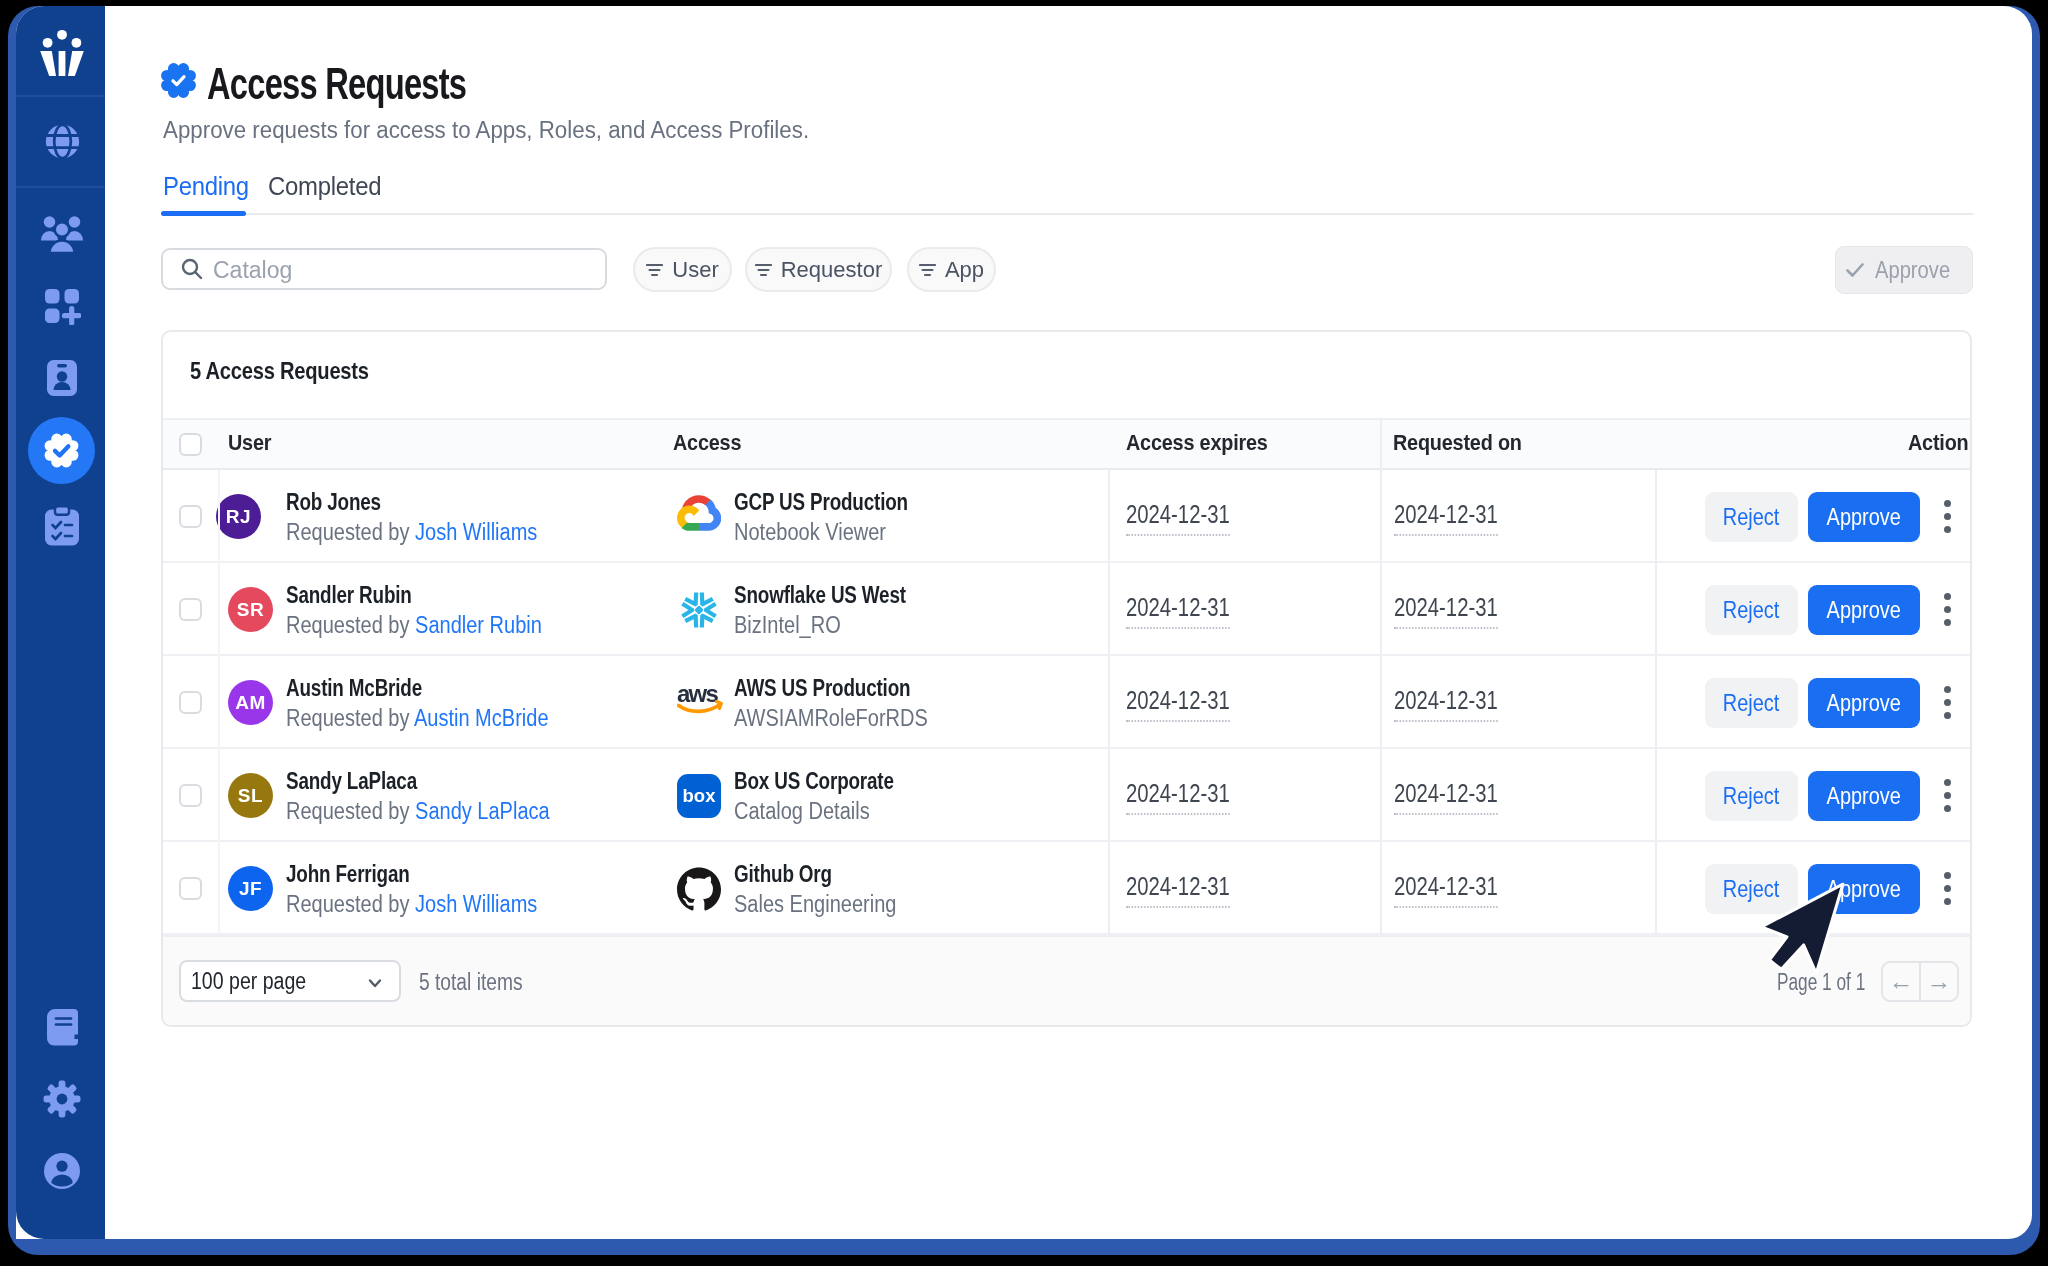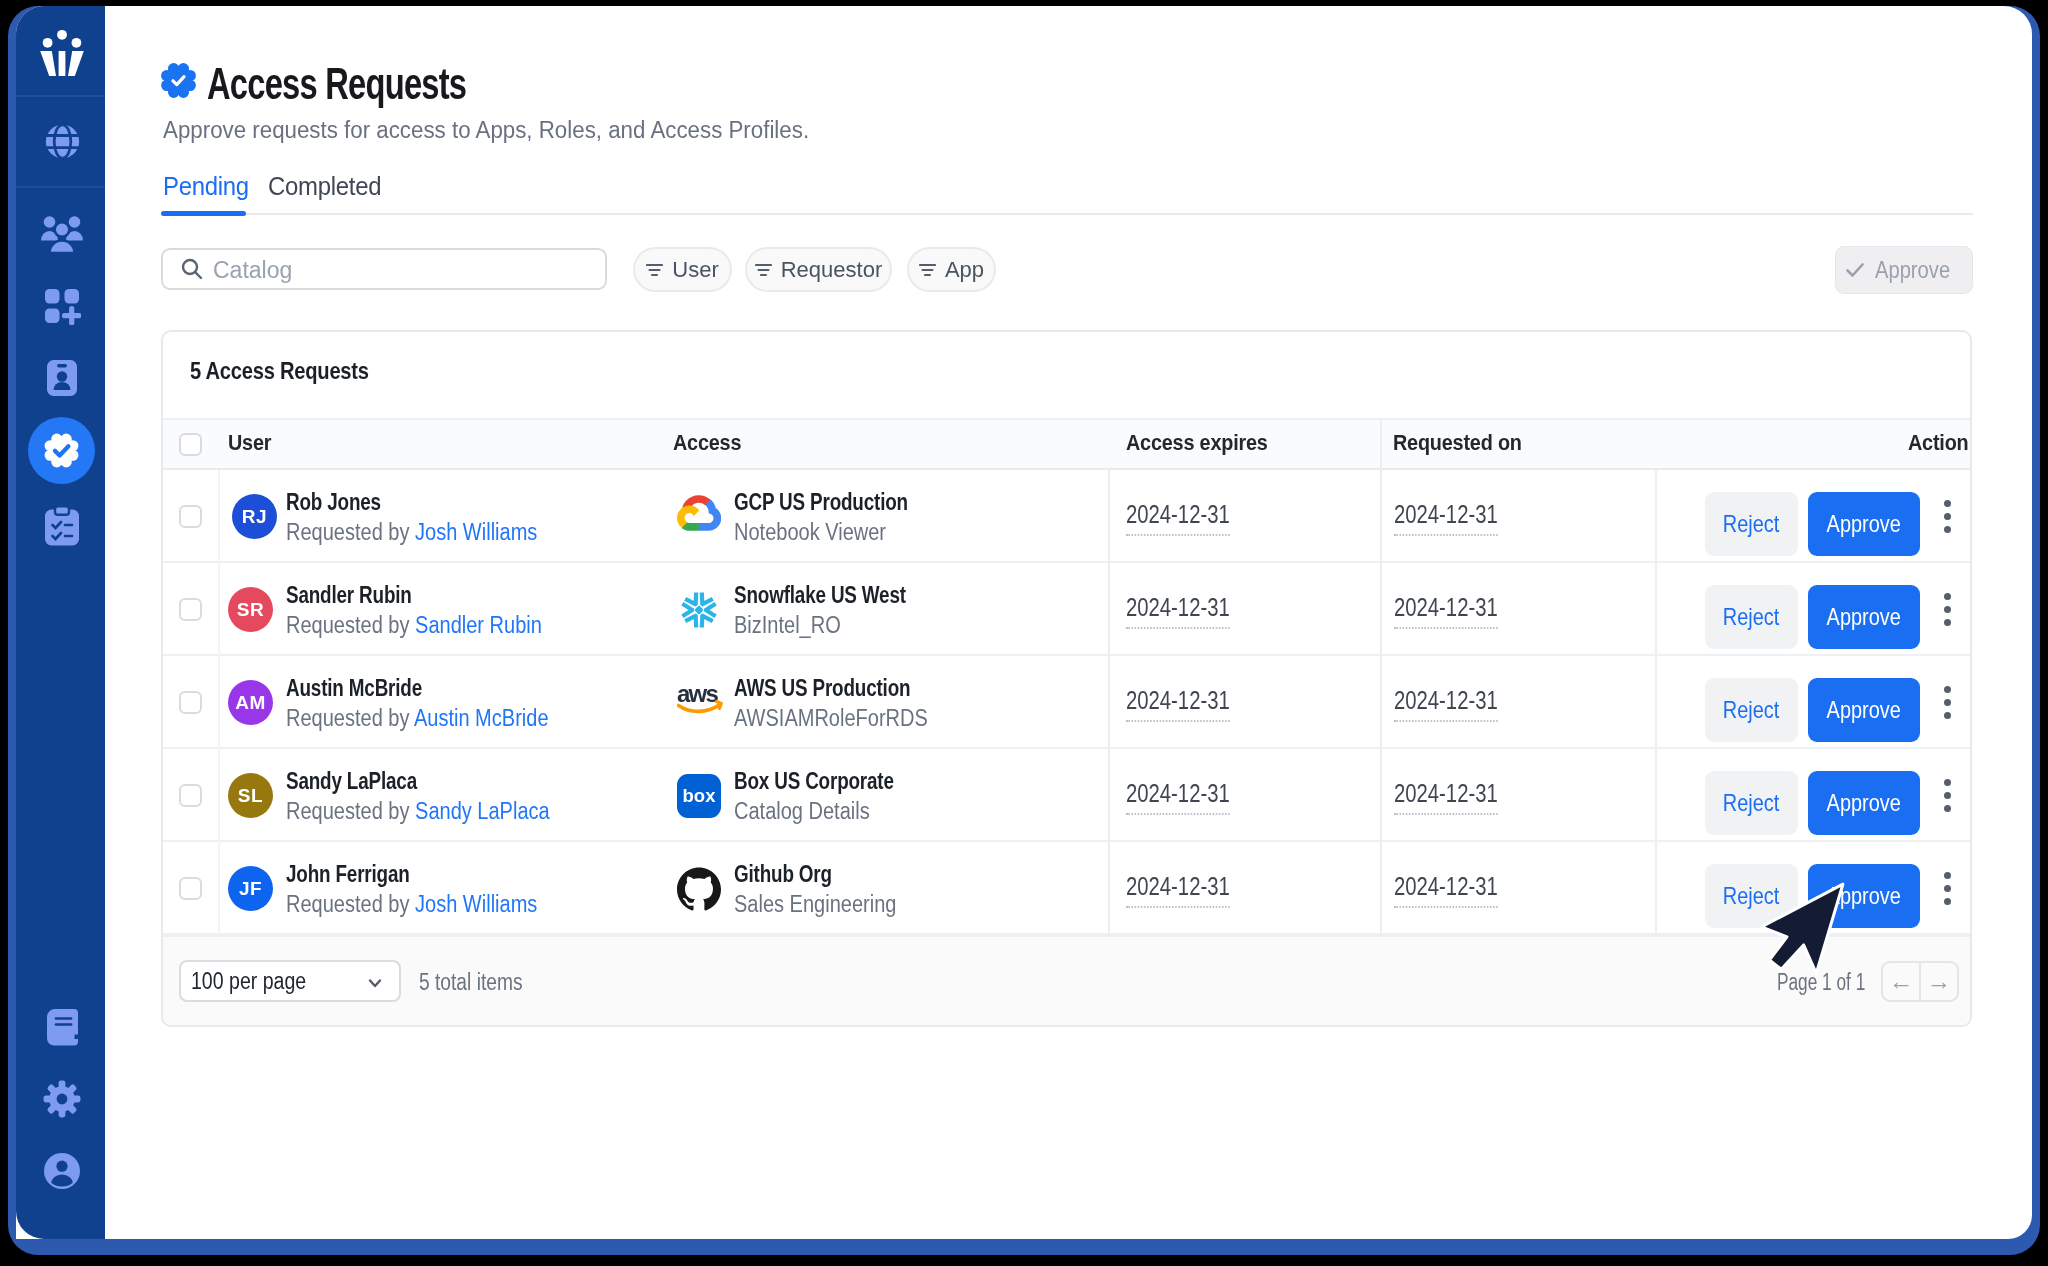--- a/index.html
+++ b/index.html
@@ -19,21 +19,21 @@
 .cardtitle { position:absolute; left:190px; top:357px; font-size:24px; font-weight:bold; color:#1B2026; letter-spacing:-0.3px; transform:scaleX(0.84); transform-origin:0 0; white-space:nowrap; }
 .thead { position:absolute; left:163px; top:418px; width:1807px; height:52px; background:#FAFBFC; border-top:2px solid #EDEFF2; border-bottom:2px solid #E9EBEE; }
 .th { position:absolute; top:430px; font-size:22px; font-weight:bold; color:#23272E; letter-spacing:-0.2px; transform:scaleX(0.9); transform-origin:0 0; white-space:nowrap; }
 .rline { position:absolute; left:163px; width:1807px; height:2px; background:#EEF0F3; }
 .cb { position:absolute; width:23px; height:23px; border:2px solid #D8DBDF; border-radius:6px; background:#fff; }
 .avatar { position:absolute; width:45px; height:45px; border-radius:50%; color:#fff; font-weight:bold; font-size:19px; display:flex; align-items:center; justify-content:center; letter-spacing:0.5px; }
 .nm { position:absolute; font-size:23px; font-weight:bold; color:#1C2127; letter-spacing:-0.2px; white-space:nowrap; transform:scaleX(0.82); transform-origin:0 0; }
 .sub { position:absolute; font-size:23px; color:#6A7280; white-space:nowrap; transform:scaleX(0.87); transform-origin:0 0; }
 .lnk { color:#2076F8; }
 .date { position:absolute; font-size:26px; color:#3F4650; border-bottom:2px dotted #BCC1C9; padding-bottom:4px; letter-spacing:0px; transform:scaleX(0.78); transform-origin:0 0; }
-.btn { position:absolute; height:64px; border-radius:9px; display:flex; align-items:center; justify-content:center; font-size:24px; }
+.btn { position:absolute; height:50px; border-radius:9px; display:flex; align-items:center; justify-content:center; font-size:24px; }
 .btn span { transform:scaleX(0.83); display:inline-block; }
 .rej { width:93px; background:#F1F2F3; color:#1B6EF3; }
 .app { width:112px; background:#1A6EF2; color:#fff; }
 .kebab { position:absolute; width:8px; }
 .kebab i { display:block; width:7px; height:7px; border-radius:50%; background:#565E6A; margin-bottom:6px; }
 .vsep { position:absolute; width:2px; background:#ECEEF1; }
 .footer { position:absolute; left:163px; top:935px; width:1807px; height:90px; background:#FAFAFB; border-top:2px solid #EDEFF2; border-radius:0 0 9px 9px; }
 .select { position:absolute; left:179px; top:960px; width:222px; height:42px; border:2px solid #D9DCE0; border-radius:8px; background:#fff; font-size:23px; color:#22272E; display:flex; align-items:center; padding-left:10px; }
 .select span { transform:scaleX(0.85); transform-origin:0 50%; display:inline-block; white-space:nowrap; }
 .ftxt { position:absolute; font-size:23px; color:#6B7280; white-space:nowrap; }
@@ -176,21 +176,21 @@
 <div class="thead"></div>
 <div class="th" style="left:228px;">User</div>
 <div class="th" style="left:673px;">Access</div>
 <div class="th" style="left:1126px;">Access expires</div>
 <div class="th" style="left:1393px;">Requested on</div>
 <div class="th" style="left:1908px;">Action</div>
 <div style="position:absolute;left:179px;top:433px;" class="cb"></div>
 
 <div class="rline" style="top:561px"></div>
 <div class="cb" style="left:179px;top:505.0px"></div>
-<div class="avatar" style="background:#1d4ed8;left:232px;top:494.0px">RJ</div>
+<div class="avatar" style="background:#4c1d95;left:216px;top:494.0px">RJ</div>
 <div class="nm" style="left:286px;top:488.5px">Rob Jones</div>
 <div class="sub" style="left:286px;top:518.5px">Requested by <span class="lnk">Josh Williams</span></div>
 <div class="appicon" style="position:absolute;left:677px;top:494.5px"><svg width="44" height="36" viewBox="0 0 87.5 70">
 <path fill="#EA4335" d="M55.5 19.1h2.7l7.6-7.6.4-3.2C52-4.3 30.2-2.9 17.6 11.2c-3.5 3.9-6 8.6-7.4 13.7.8-.3 1.8-.4 2.7-.2l15.2-2.5s.8-1.3 1.2-1.2c6.8-7.4 18.2-8.3 26.2-1.9z"></path>
 <path fill="#4285F4" d="M77.1 24.9c-1.7-6.4-5.3-12.2-10.3-16.6L56.1 19c4.5 3.7 7.1 9.2 7 15.1V36c5.2 0 9.5 4.3 9.5 9.5S68.3 55 63.1 55h-19l-1.9 1.9v11.4l1.9 1.9h19c13.6.1 24.8-10.8 24.9-24.4.1-8.3-4-16-10.9-20.9z"></path>
 <path fill="#34A853" d="M24.5 70.2h19V55h-19c-1.4 0-2.7-.3-3.9-.9l-2.7.8-7.6 7.6-.7 2.6c4.3 3.3 9.6 5.1 14.9 5.1z"></path>
 <path fill="#FBBC05" d="M24.5 20.3C10.9 20.4-.1 31.5 0 45.1c0 7.6 3.6 14.7 9.6 19.3l11-11c-4.8-2.2-6.9-7.8-4.8-12.6s7.8-6.9 12.6-4.8c2.1 1 3.8 2.7 4.8 4.8l11-11c-4.7-6.1-12-9.7-19.7-9.5z"></path>
     </svg></div>
 <div class="nm" style="left:734px;top:488.5px">GCP US Production</div>
 <div class="sub" style="left:734px;top:518.5px">Notebook Viewer</div>

